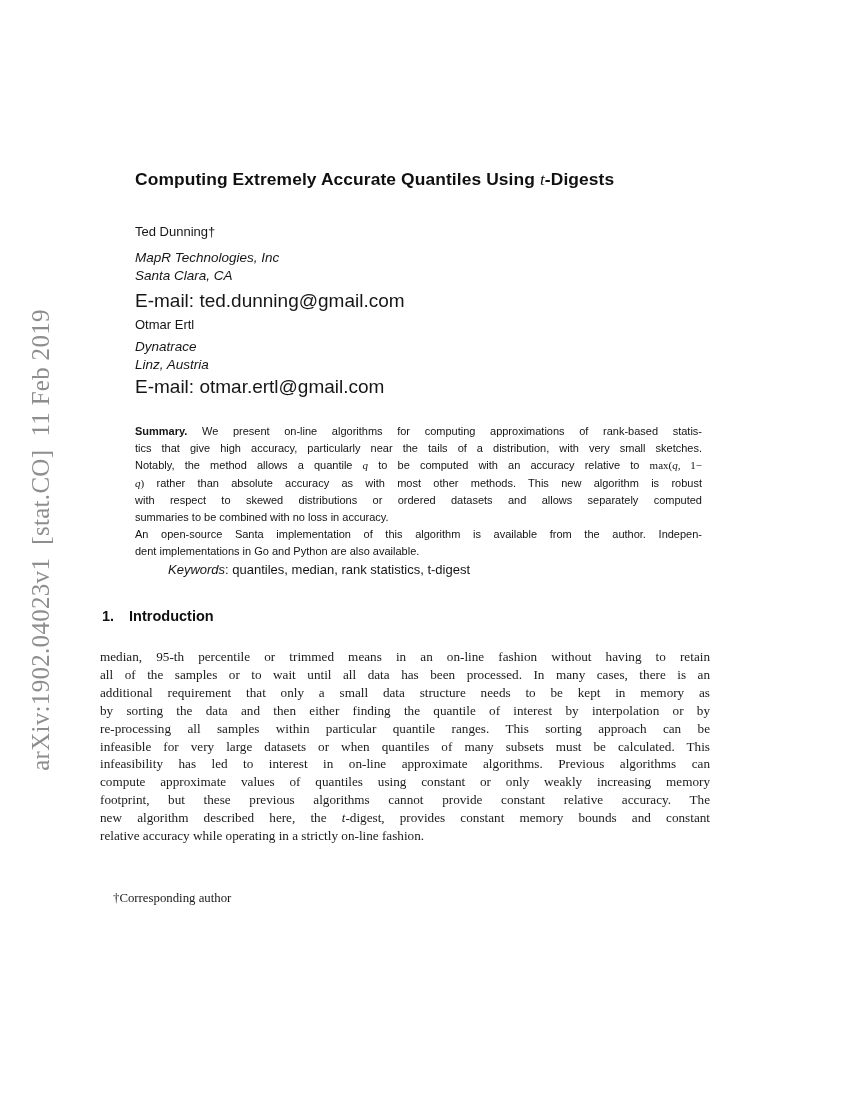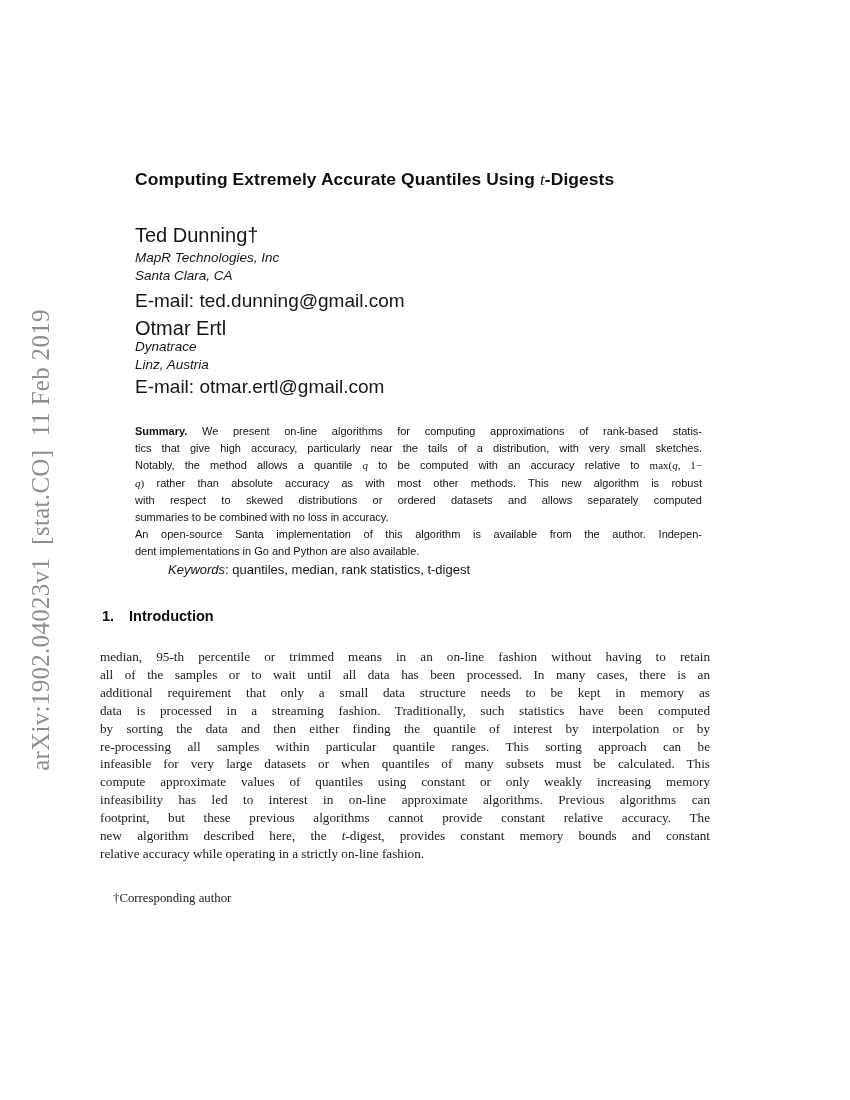--- a/index.html
+++ b/index.html
@@ -22,21 +22,21 @@
     white-space:pre;
     letter-spacing:0.3px;
   }
   .title{
     position:absolute;left:135px;top:169px;width:580px;
     margin:0;
     font-size:17.4px;font-weight:bold;color:#101010;
     letter-spacing:0.1px;
   }
   .title .tmath{font-family:"Liberation Serif",serif;font-style:italic;font-weight:normal;}
-  .author-name{position:absolute;left:135px;font-size:20px;color:#161616;}
+  .author-name{position:absolute;left:135px;font-size:13px;color:#161616;}
   .author-affil{position:absolute;left:135px;font-size:13.5px;font-style:italic;line-height:17.5px;color:#161616;}
   .author-email{position:absolute;left:135px;font-size:19px;color:#161616;}
   .abstract{
     position:absolute;left:135px;top:423px;width:567px;
     font-size:11px;line-height:17.2px;color:#141414;
   }
   .abstract .b{font-weight:bold;}
   .m{font-family:"Liberation Serif",serif;font-style:italic;}
   .mr{font-family:"Liberation Serif",serif;}
   .jline{text-align:justify;text-align-last:justify;white-space:normal;}
@@ -106,26 +106,25 @@
   </div>
 
   <div class="section-heading">
     <span class="sec-num">1.</span><span>Introduction</span>
   </div>
 
   <div class="body-para">
       <div class="jline"><span>median, 95-th percentile or trimmed means in an on-line fashion without having to retain</span></div>
       <div class="jline"><span>all of the samples or to wait until all data has been processed.  In many cases, there is an</span></div>
       <div class="jline"><span>additional requirement that only a small data structure needs to be kept in memory as</span></div>
-      <div class="jline"><span>data is processed in a streaming fashion.  Traditionally, such statistics have been computed</span></div>
       <div class="jline"><span>by sorting the data and then either finding the quantile of interest by interpolation or by</span></div>
       <div class="jline"><span>re-processing all samples within particular quantile ranges.  This sorting approach can be</span></div>
       <div class="jline"><span>infeasible for very large datasets or when quantiles of many subsets must be calculated.  This</span></div>
+      <div class="jline"><span>infeasibility has led to interest in on-line approximate algorithms.  Previous algorithms can</span></div>
       <div class="jline"><span>compute approximate values of quantiles using constant or only weakly increasing memory</span></div>
-      <div class="jline"><span>infeasibility has led to interest in on-line approximate algorithms.  Previous algorithms can</span></div>
       <div class="jline"><span>footprint, but these previous algorithms cannot provide constant relative accuracy.  The</span></div>
       <div class="jline"><span>new algorithm described here, the </span><span class="mi">t</span><span>-digest, provides constant memory bounds and constant</span></div>
       <div class="jline end"><span>relative accuracy while operating in a strictly on-line fashion.</span></div>
     </div>
 
   <div class="footnote">†Corresponding author</div>
 
 </div>
 
 </body></html>

